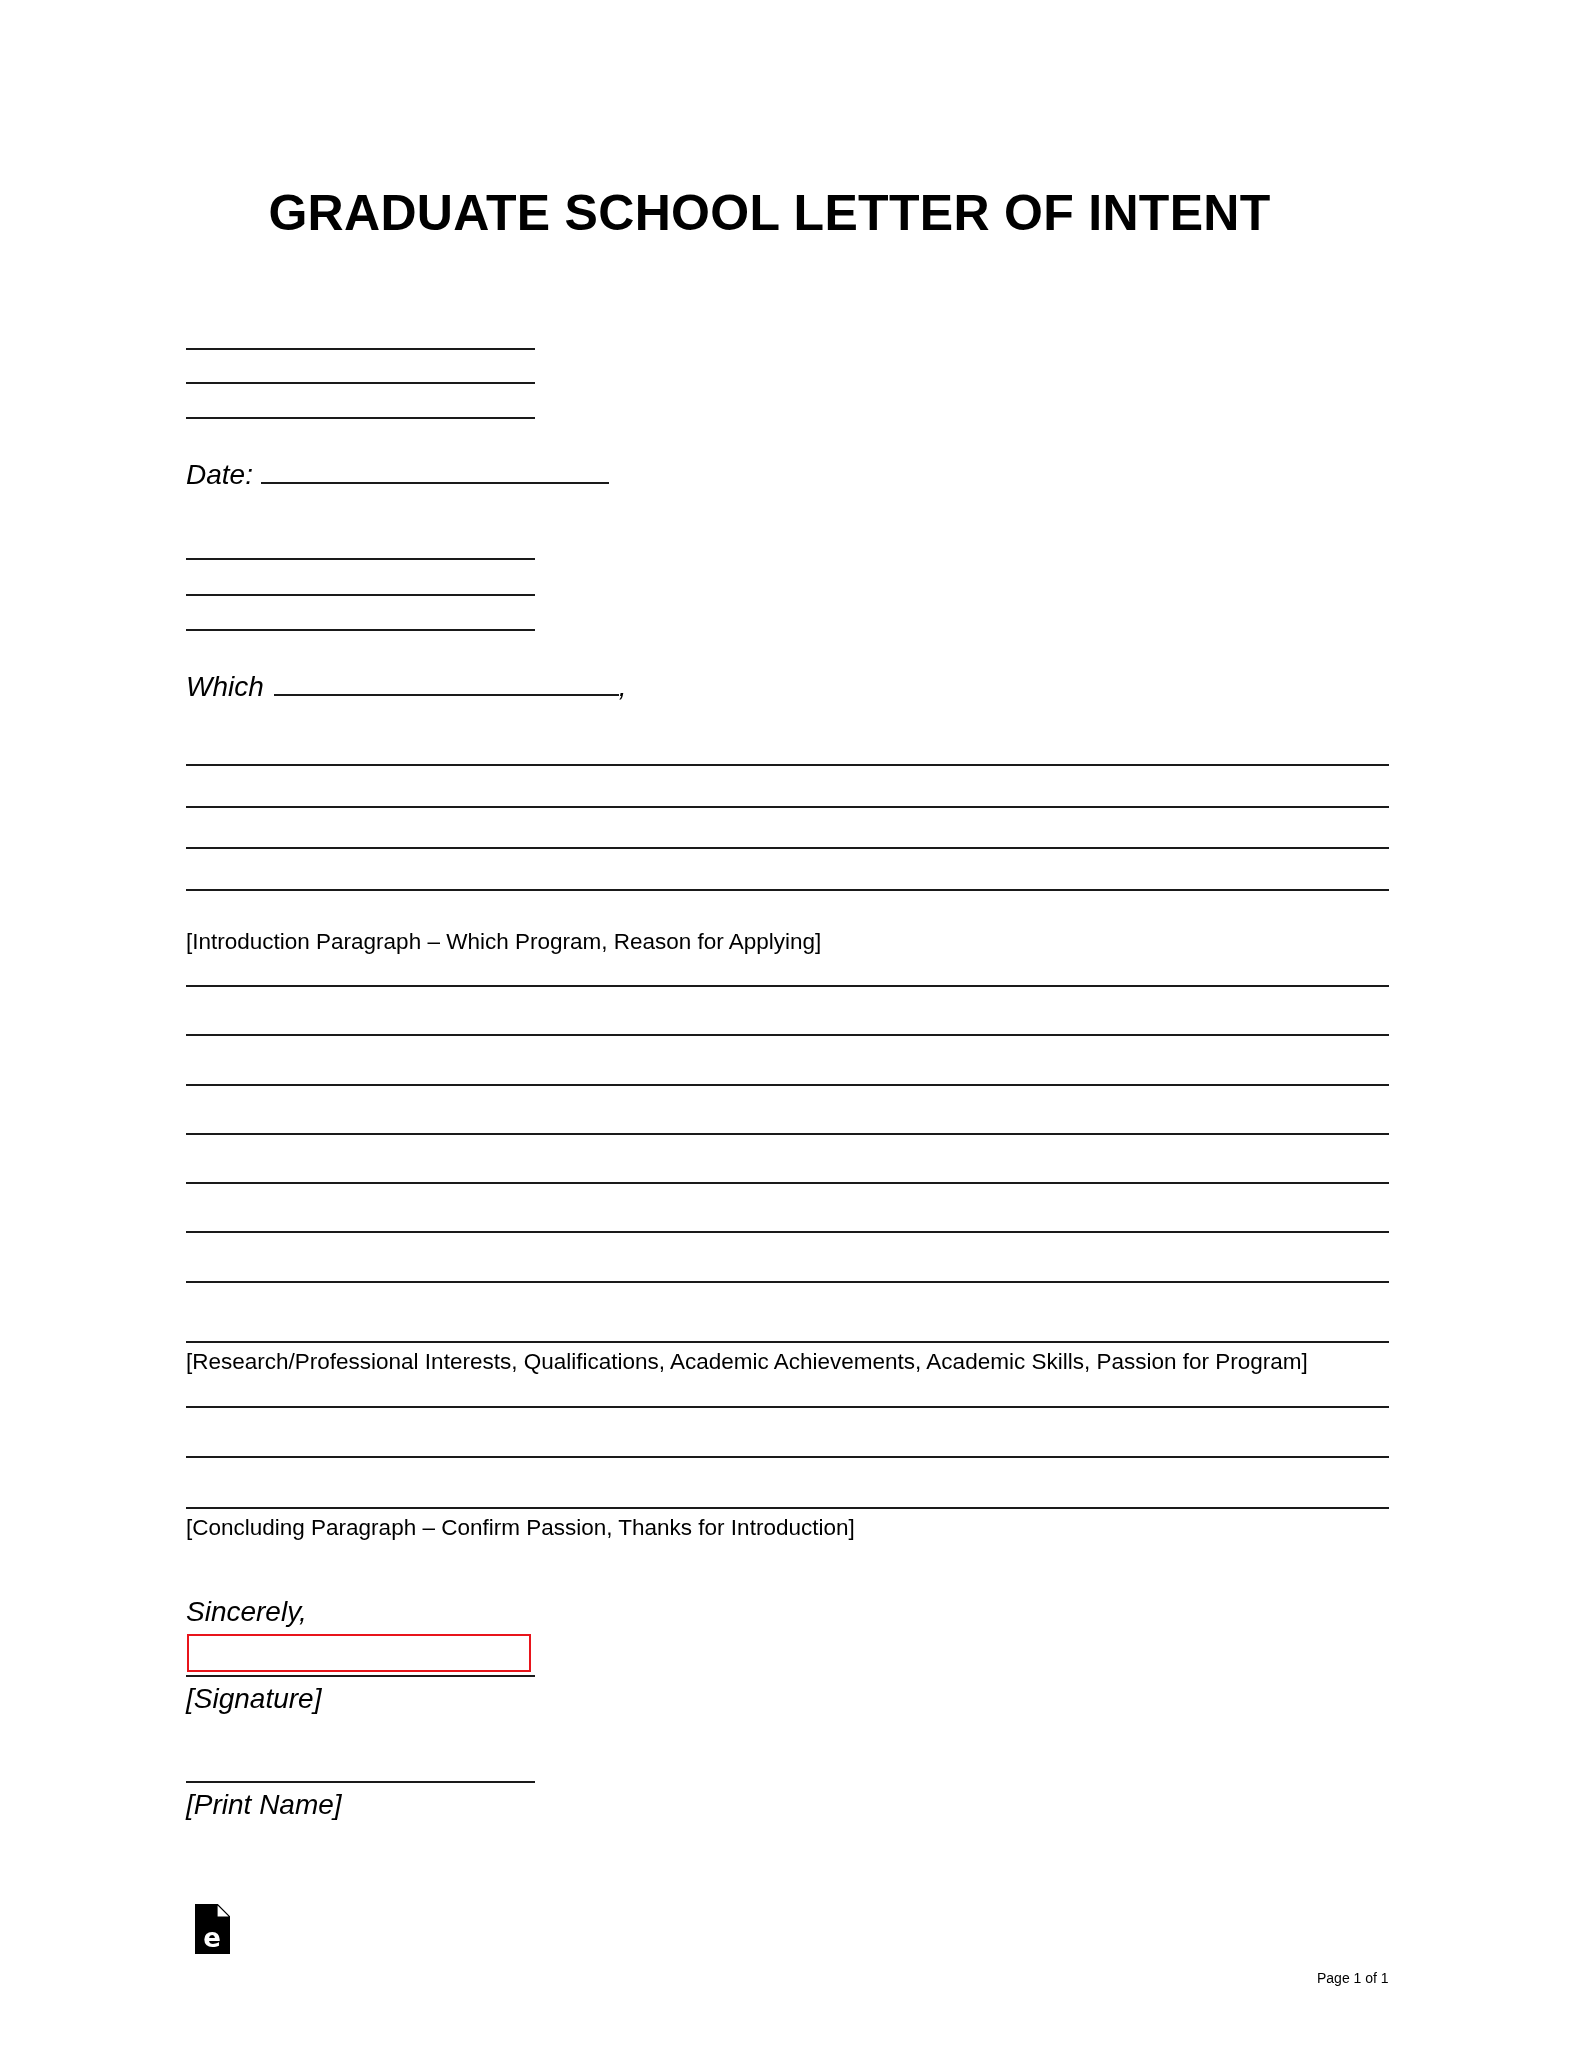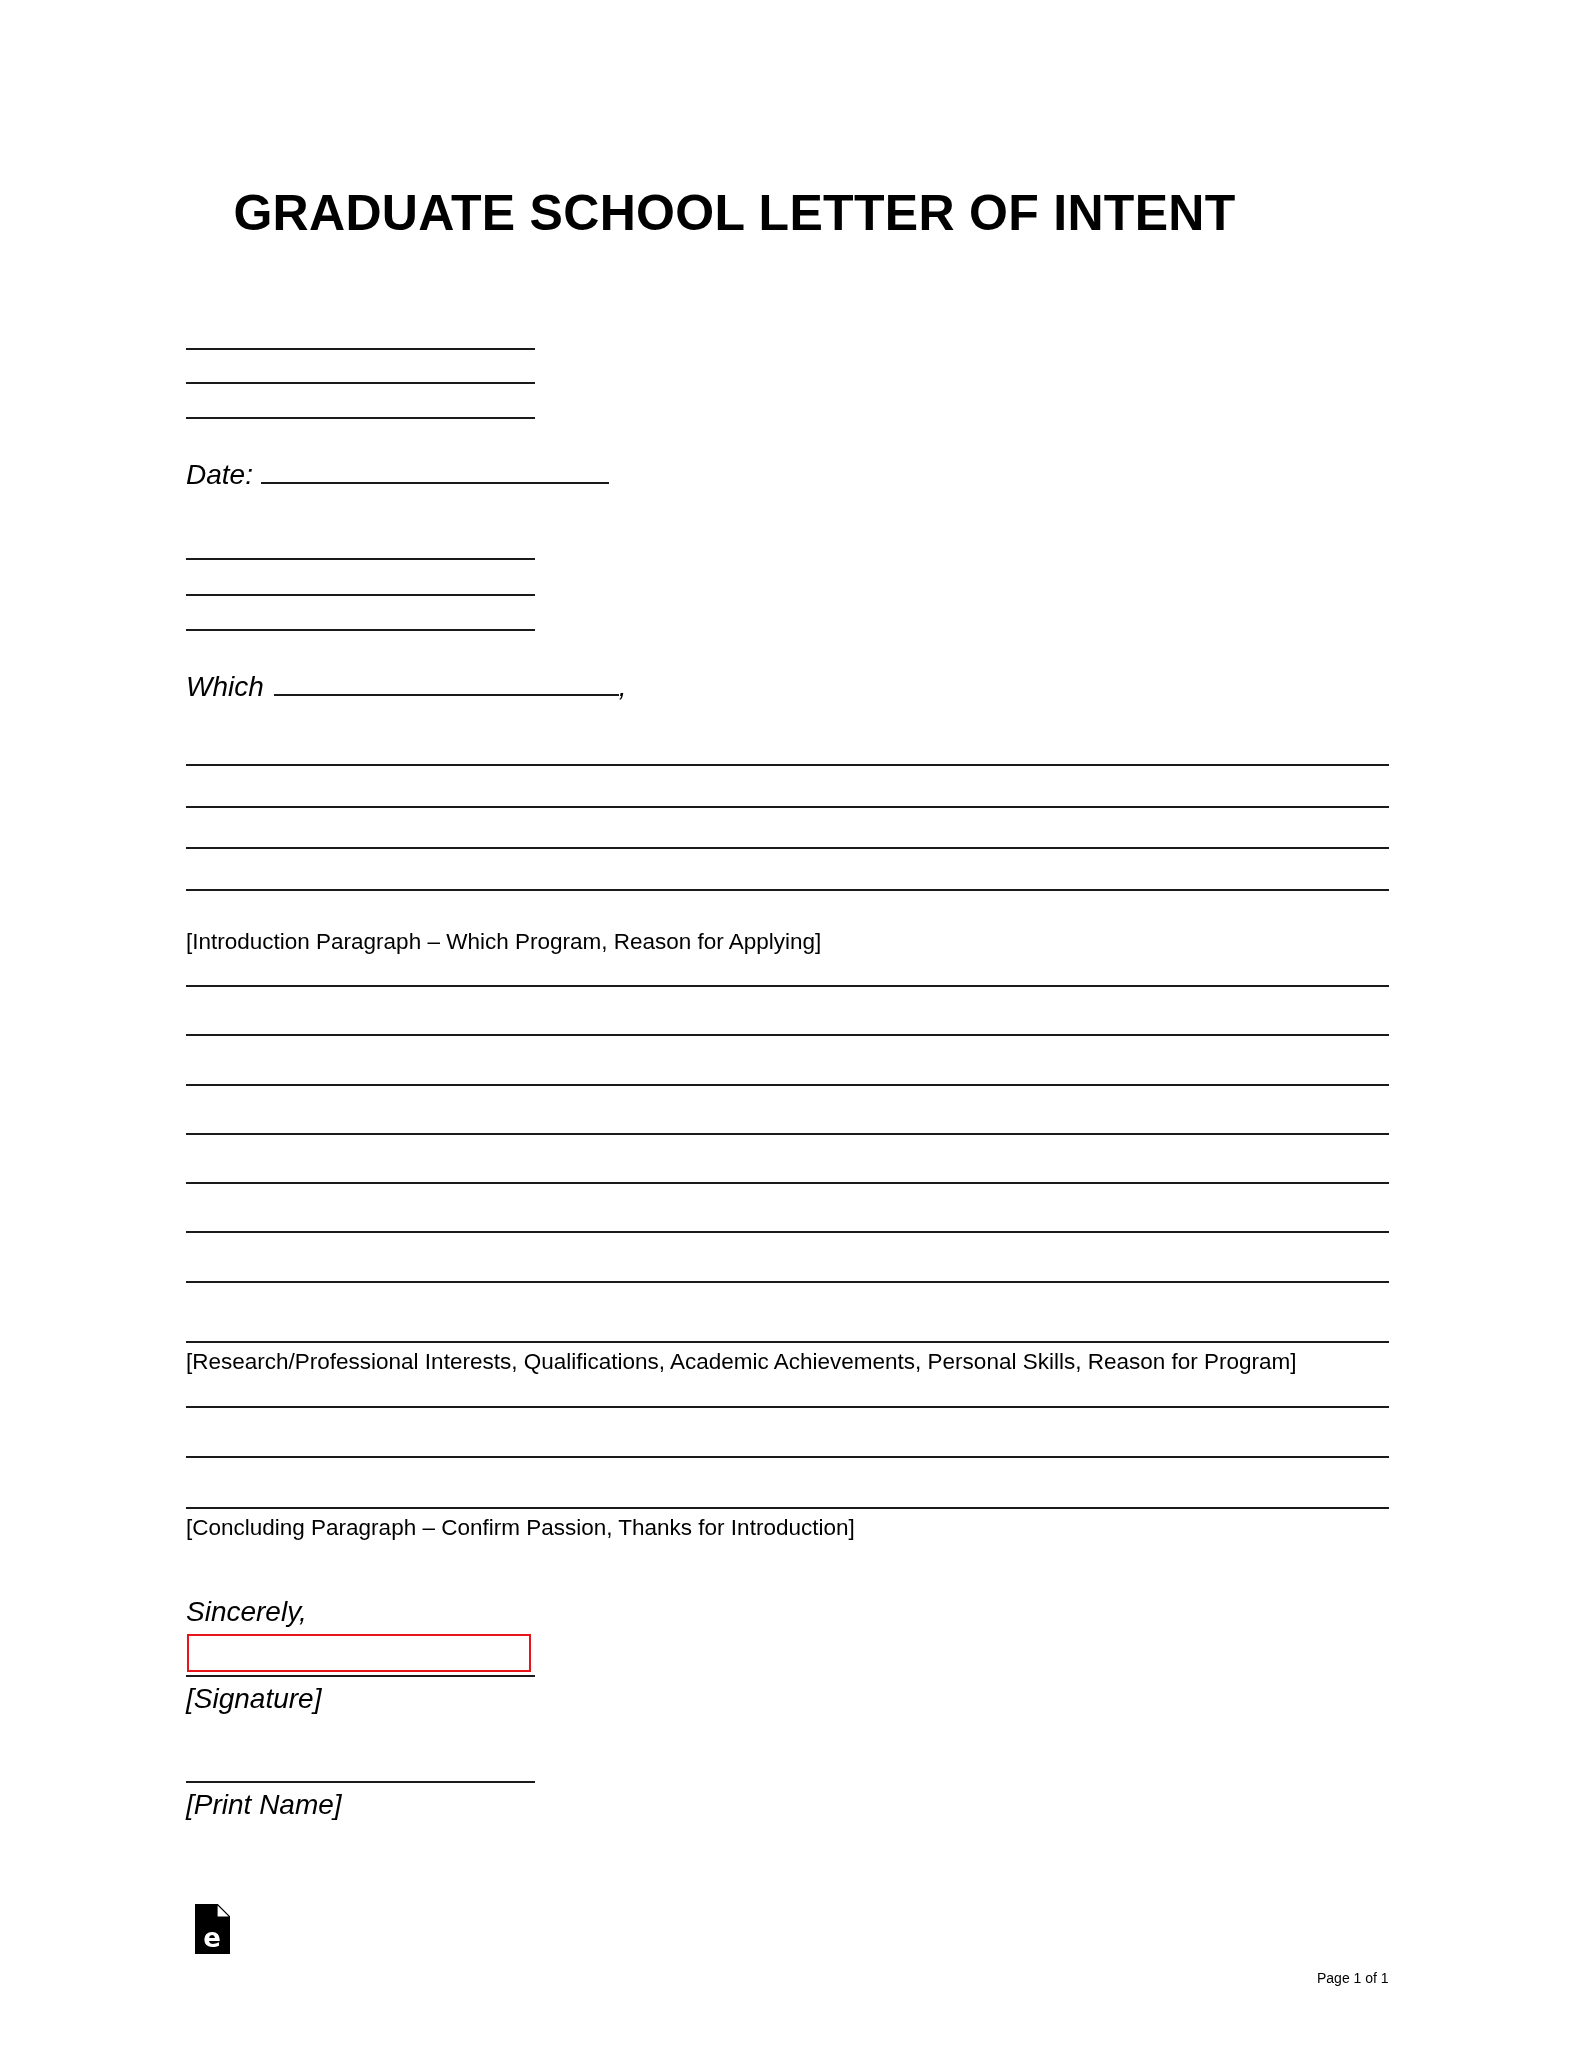--- a/index.html
+++ b/index.html
@@ -1,20 +1,20 @@
 <!DOCTYPE html>
 <html><head>
 <meta charset="utf-8">
 <style>
   html, body { margin:0; padding:0; background:#ffffff; }
   body { width:1583px; height:2048px; position:relative; overflow:hidden;
          font-family:"Liberation Sans", sans-serif; color:#000; }
   .abs { position:absolute; }
   .title { left:0; width:1469px; top:183px; text-align:center; font-weight:bold;
-           font-size:50px; letter-spacing:0.3px; line-height:60px; }
+           font-size:50px; letter-spacing:0.3px; line-height:60px;padding-left:35px; }
   .line { position:absolute; height:0; border-top:2.6px solid #1a1a1a; }
   .short { left:186px; width:349px; }
   .long { left:186px; width:1203px; }
   .txt { position:absolute; left:186px; font-size:28px; line-height:34px; white-space:nowrap;font-style:italic; }
   .lbl { position:absolute; left:186px; font-size:22.5px; line-height:28px; white-space:nowrap; }
   .inline-line { display:inline-block; border-bottom:2.6px solid #1a1a1a; vertical-align:baseline; margin-left:8px; }
   .sigbox { position:absolute; left:187px; top:1634px; width:340px; height:34px;
             border:2.5px solid #e8141b; background:#fff; box-sizing:content-box; }
   .page-num { position:absolute; left:1278px; top:1964px; font-size:14px; line-height:28px;margin-left:39px; }
   .logo { position:absolute; left:195px; top:1904px; width:35px; height:50px; }
@@ -56,21 +56,21 @@
 
   <div>
     <div class="line long" style="top:985px"></div>
     <div class="line long" style="top:1034px"></div>
     <div class="line long" style="top:1084px"></div>
     <div class="line long" style="top:1133px"></div>
     <div class="line long" style="top:1182px"></div>
     <div class="line long" style="top:1231px"></div>
     <div class="line long" style="top:1281px"></div>
     <div class="line long" style="top:1341px"></div>
-    <div class="lbl" style="top:1348px">[Research/Professional Interests, Qualifications, Academic Achievements, Personal Skills, Reason for Program]</div>
+    <div class="lbl" style="top:1348px">[Research/Professional Interests, Qualifications, Academic Achievements, Academic Skills, Passion for Program]</div>
   </div>
 
   <div>
     <div class="line long" style="top:1406px"></div>
     <div class="line long" style="top:1456px"></div>
     <div class="line long" style="top:1507px"></div>
     <div class="lbl" style="top:1514px">[Concluding Paragraph – Confirm Passion, Thanks for Introduction]</div>
   </div>
 
   <div class="txt" style="top:1595px">Sincerely,</div>

